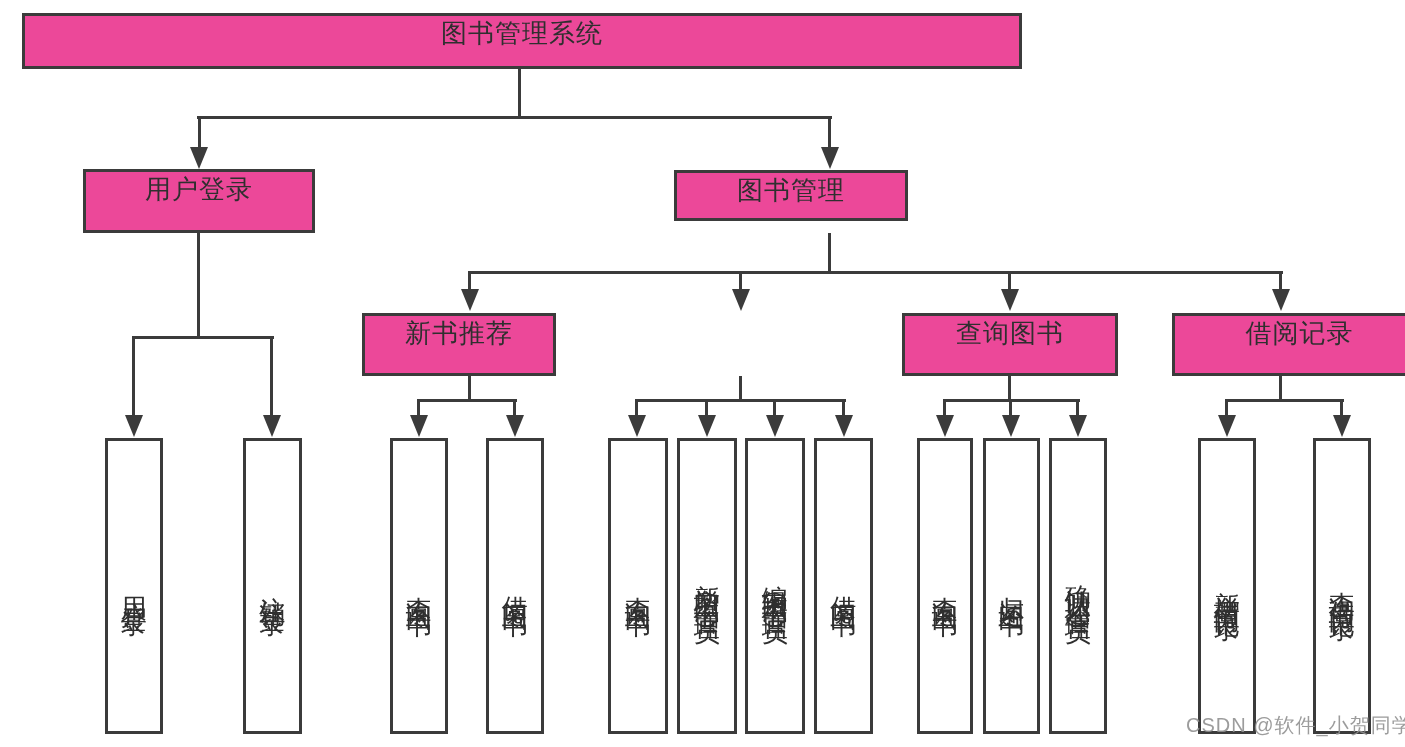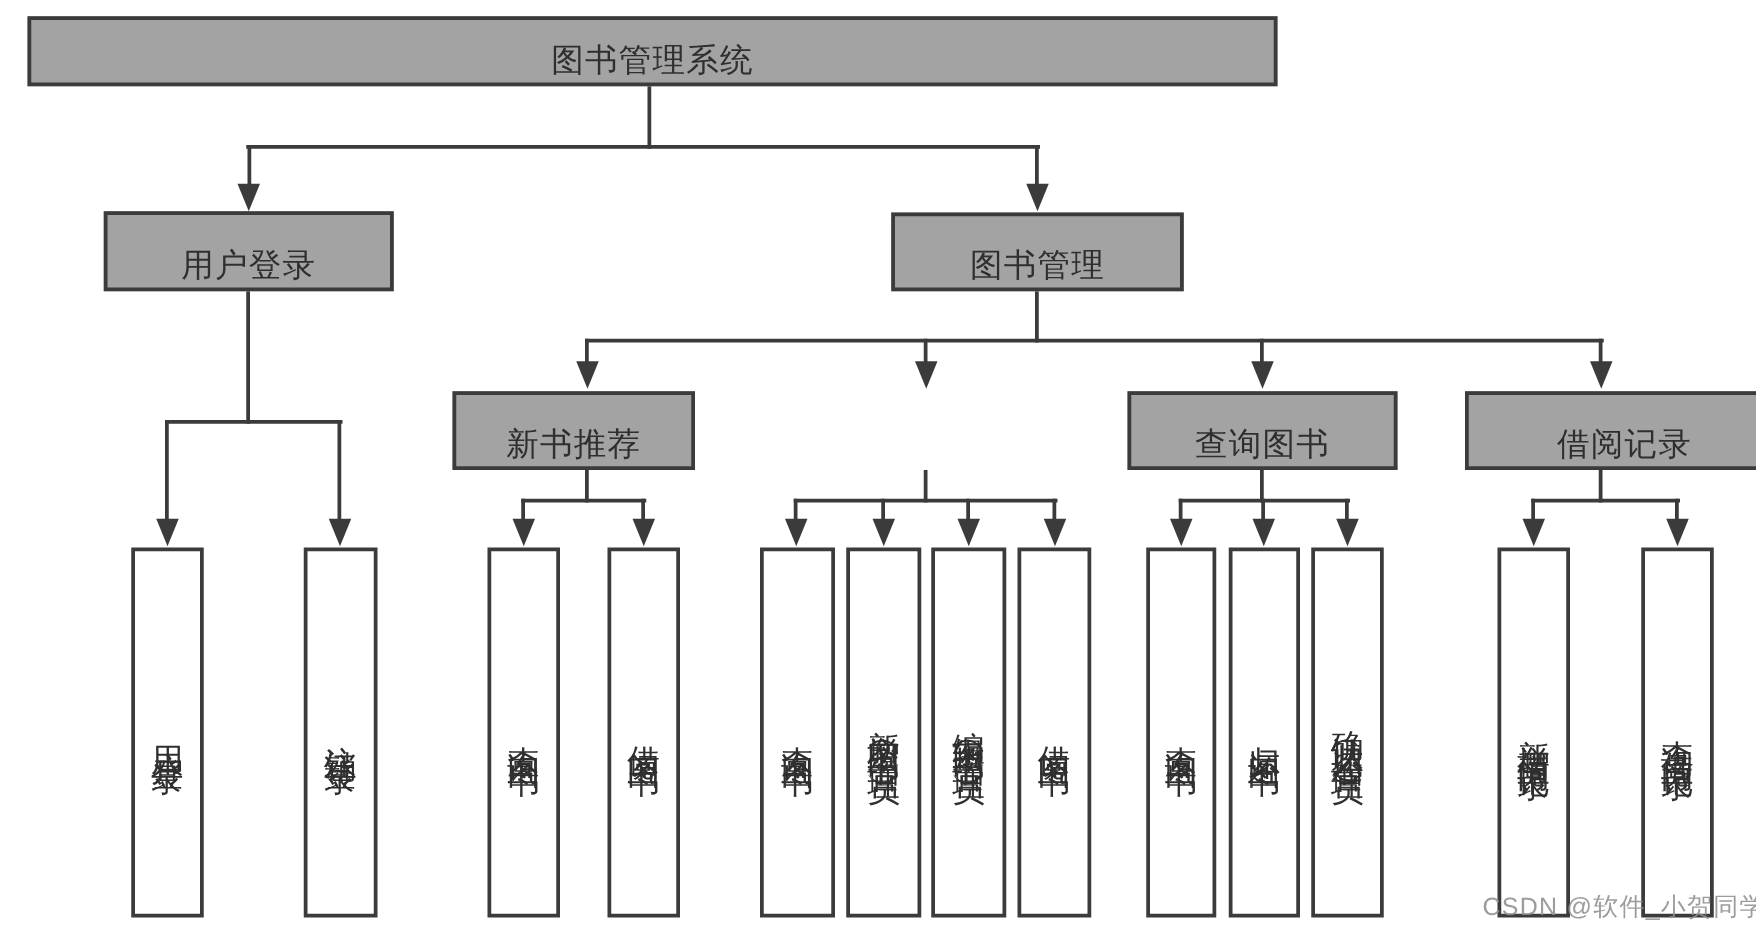--- a/index.html
+++ b/index.html
@@ -13,22 +13,22 @@
   .hl { position:absolute; height:3px; background:#3b3b3b; }
   .arrow {
     position:absolute; width:0; height:0;
     border-left:9px solid transparent;
     border-right:9px solid transparent;
     border-top:22px solid #3b3b3b;
   }
   
   .hbox {
     position:absolute; box-sizing:border-box;
-    background:#a3a3a3; border:3px solid #3b3b3b;
-    display:flex; align-items:flex-end; justify-content:center;
+    background:#ec4899; border:3px solid #3b3b3b;
+    display:flex; align-items:flex-start; justify-content:center;
     font-size:26px; color:#2f2f2f; letter-spacing:1px;
     z-index:2;
   }
   
   .vbox {
     position:absolute; top:438px; height:296px; box-sizing:border-box;
     background:#ffffff; border:3px solid #3b3b3b;
     display:flex; align-items:center; justify-content:center;
     z-index:2;
   }
@@ -107,21 +107,21 @@
   <div class="vl" style="left:1340px;top:399px;height:18px"></div>
   <div class="arrow" style="left:1333px;top:415px"></div>
 
   <div class="hbox" style="left:22px;top:13px;width:1000px;height:56px">
     <span>图书管理系统</span>
   </div>
 
   <div class="hbox" style="left:83px;top:169px;width:232px;height:64px">
     <span>用户登录</span>
   </div>
-  <div class="hbox" style="left:713px;top:170px;width:234px;height:63px">
+  <div class="hbox" style="left:674px;top:170px;width:234px;height:51px">
     <span>图书管理</span>
   </div>
 
   <div class="hbox" style="left:362px;top:313px;width:194px;height:63px">
     <span>新书推荐</span>
   </div>
   <div class="hbox" style="left:902px;top:313px;width:216px;height:63px">
     <span>查询图书</span>
   </div>
   <div class="hbox" style="left:1172px;top:313px;width:255px;height:63px">

